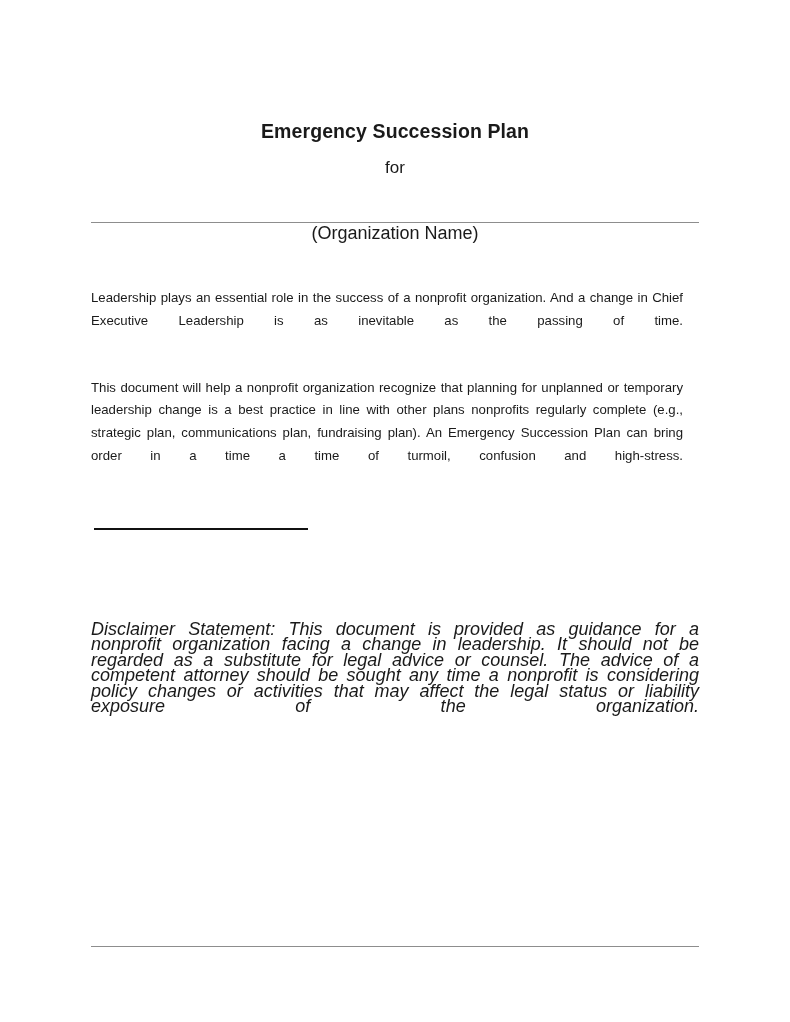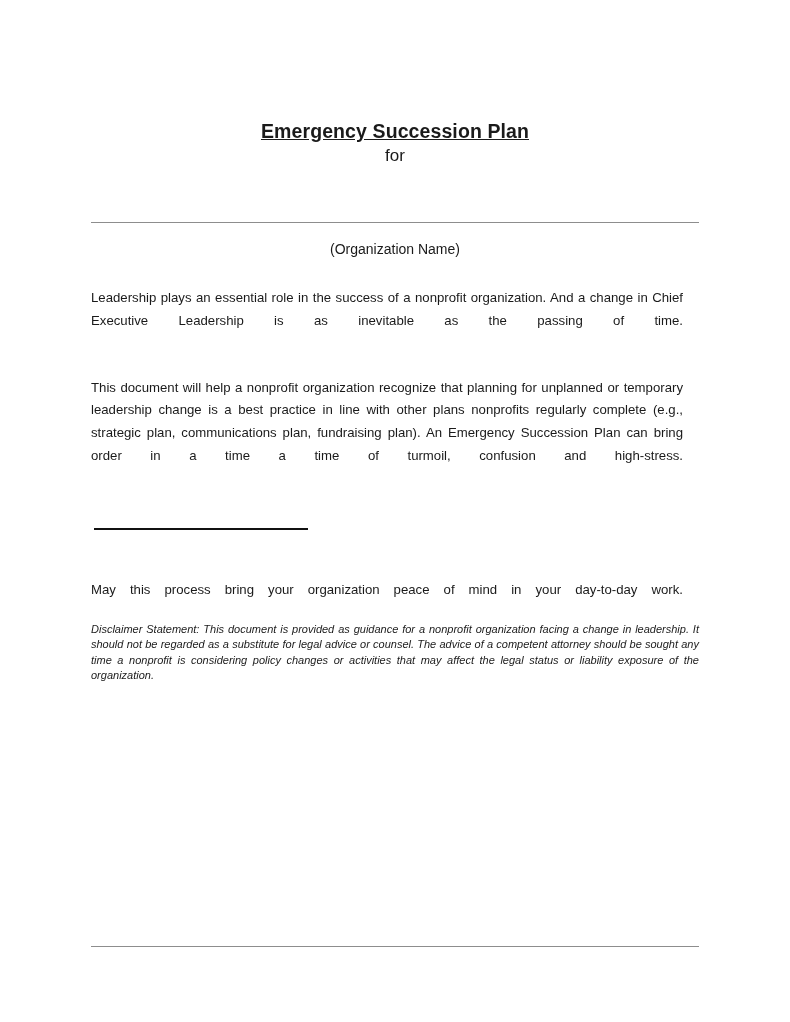--- a/index.html
+++ b/index.html
@@ -29,27 +29,26 @@
     top: 118px;
     width: 608px;
     text-align: center;
   }
   .doc-title {
     font-size: 19.5px;
     font-weight: bold;
     line-height: 26px;
     letter-spacing: 0.1px;
     margin: 0;
-    text-decoration: underline;
   }
   .doc-title-for {
     font-size: 17px;
     font-weight: normal;
     line-height: 24px;
-    margin: 0;
+    margin: 12px;
   }
 
   
   .rule-top {
     position: absolute;
     left: 91px;
     top: 222px;
     width: 608px;
     height: 0;
     border-top: 1.3px solid #8d8d8d;
@@ -60,24 +59,24 @@
     top: 946px;
     width: 608px;
     height: 0;
     border-top: 1.3px solid #8d8d8d;
   }
 
   
   .org-name {
     position: absolute;
     left: 91px;
-    top: 240px;
+    top: 224px;
     width: 608px;
     text-align: center;
-    font-size: 14px;
+    font-size: 18px;
     line-height: 18px;
   }
 
   
   .body-col {
     position: absolute;
     left: 91px;
     top: 287px;
     width: 608px;
   }
@@ -104,21 +103,21 @@
     border-bottom: 2.2px solid #111111;
     vertical-align: -3px;
     margin-left: 3px;
   }
 
   .disclaimer {
     position: absolute;
     left: 91px;
     top: 622px;
     width: 608px;
-    font-size: 11px;
+    font-size: 18px;
     line-height: 15.4px;
     font-style: italic;
     text-align: justify;
   }
   .disclaimer::after {
     content: "";
     display: inline-block;
     width: 100%;
   }
 </style>
@@ -138,21 +137,20 @@
 
   <div class="body-col">
 
     <p class="para">Leadership plays an essential role in the success of a nonprofit organization. And a change in Chief Executive Leadership is as inevitable as the passing of time.</p>
 
     <p class="para">This document will help a nonprofit organization recognize that planning for unplanned or temporary leadership change is a best practice in line with other plans nonprofits regularly complete (e.g., strategic plan, communications plan, fundraising plan). An Emergency Succession Plan can bring order in a time a time of turmoil, confusion and high-stress.</p>
 
     <p class="para"><span class="blank-line"></span></p>
 
 
-    <p class="para">May this process bring your organization peace of mind in your day-to-day work.</p>
 
   </div>
 
   <div class="disclaimer">Disclaimer Statement: This document is provided as guidance for a nonprofit organization facing a change in leadership. It should not be regarded as a substitute for legal advice or counsel. The advice of a competent attorney should be sought any time a nonprofit is considering policy changes or activities that may affect the legal status or liability exposure of the organization.</div>
 
   <div class="rule-bottom"></div>
 
 </div>
 
 </body></html>

